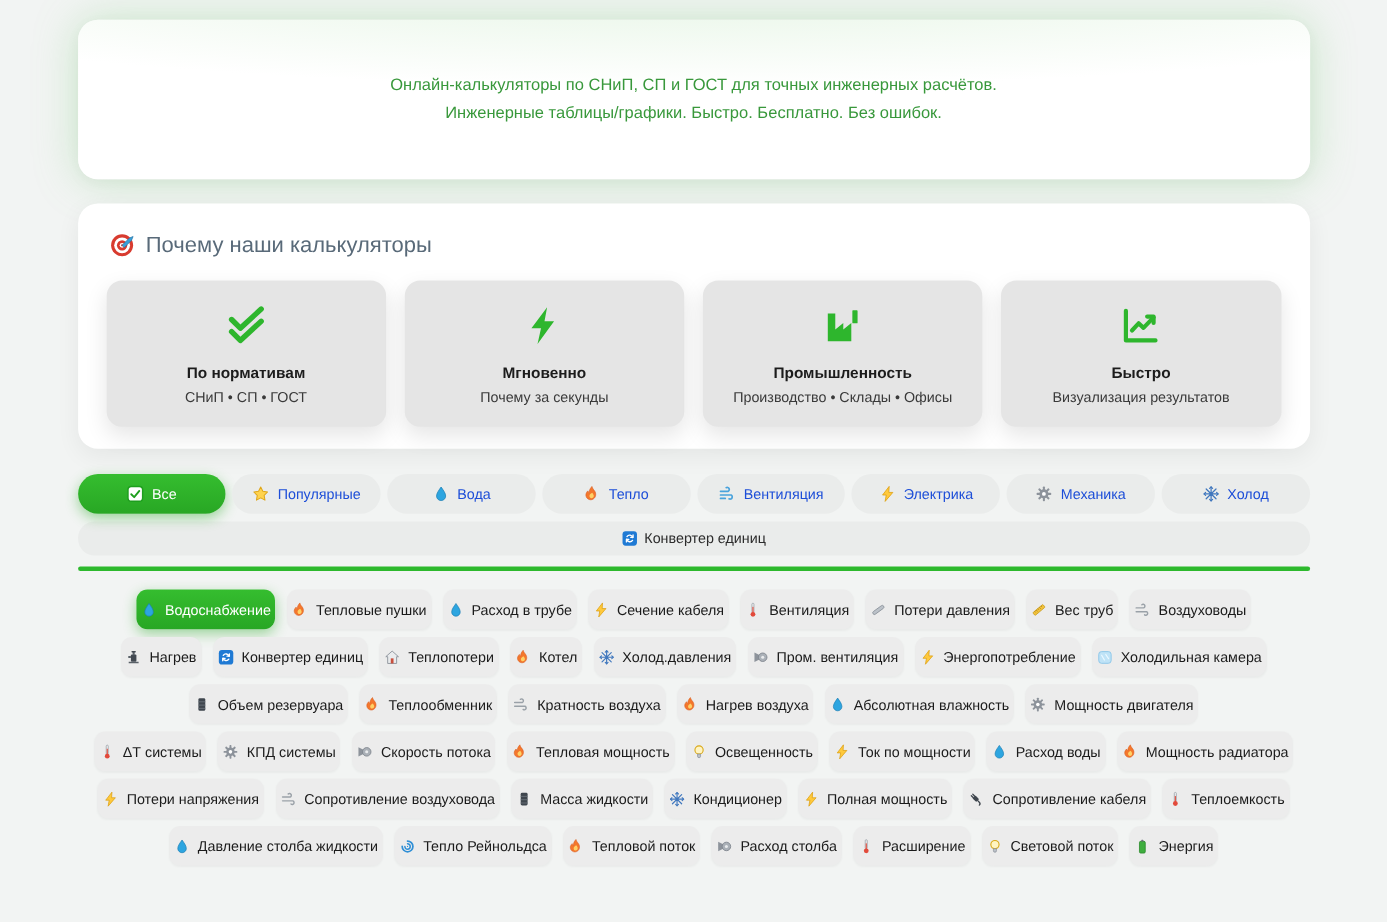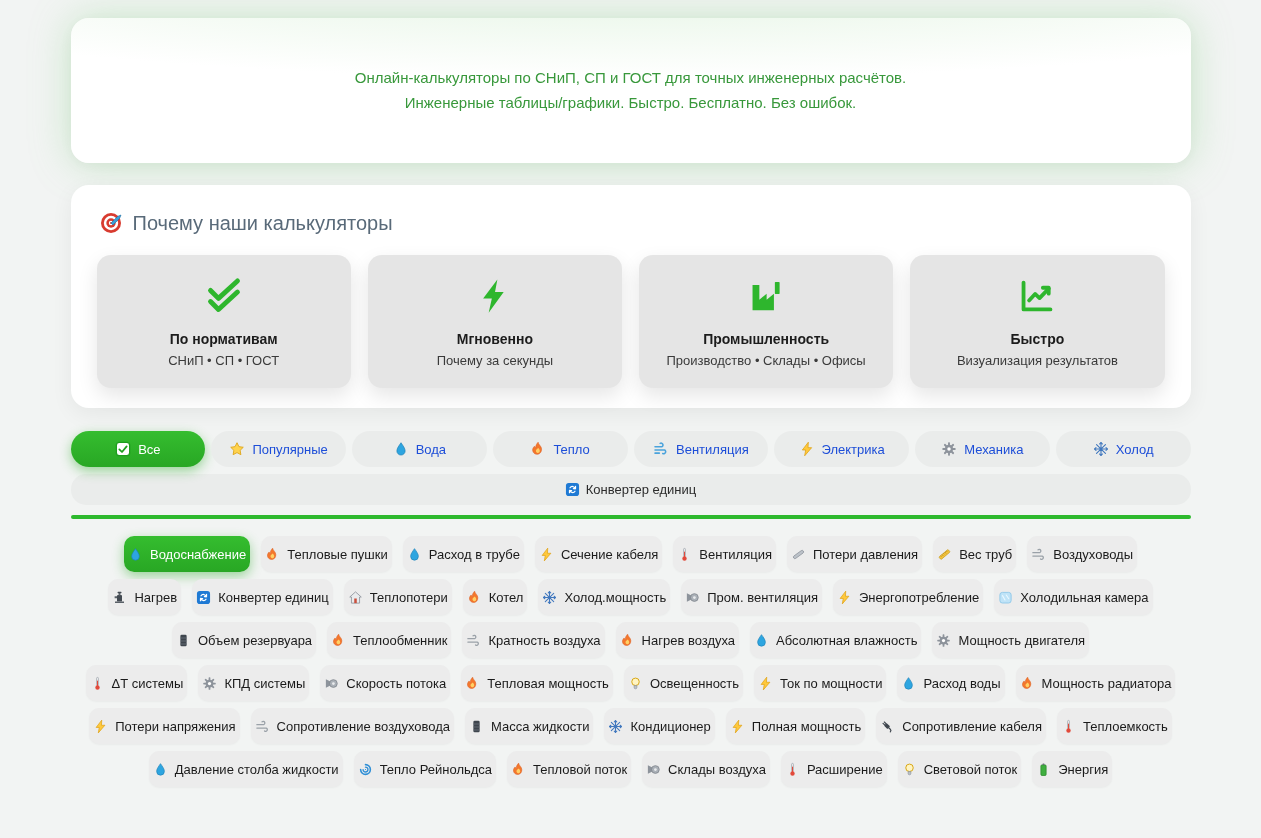--- a/index.html
+++ b/index.html
@@ -333,21 +333,21 @@
           </span>
           <span>Котел</span>
         </button>
         <button class="chip">
           <span class="icon icon-15">
             <svg viewBox="0 0 24 24" fill="none" stroke="#4178be" stroke-width="1.7" stroke-linecap="round">
               <path d="M12 2.5 v19 M2.5 12 h19 M5.3 5.3 l13.4 13.4 M18.7 5.3 L5.3 18.7"></path>
               <path d="M12 2.5 l-2 2 M12 2.5 l2 2 M12 21.5 l-2-2 M12 21.5 l2-2 M2.5 12 l2-2 M2.5 12 l2 2 M21.5 12 l-2-2 M21.5 12 l-2 2"></path>
             </svg>
           </span>
-          <span>Холод.мощность</span>
+          <span>Холод.давления</span>
         </button>
         <button class="chip">
           <span class="icon icon-15">
             <svg viewBox="0 0 24 24">
               <path d="M10.2 8.8 L3 5.2 v13.6 l7.2-3.6z" fill="#8d939b"></path>
               <circle cx="15" cy="12" r="6.2" fill="#aab0b7" stroke="#7c828a" stroke-width="1.2"></circle>
               <circle cx="15" cy="12" r="2.2" fill="#e9ebed"></circle>
             </svg>
           </span>
           <span>Пром. вентиляция</span>
@@ -607,21 +607,21 @@
           <span>Тепловой поток</span>
         </button>
         <button class="chip">
           <span class="icon icon-15">
             <svg viewBox="0 0 24 24">
               <path d="M10.2 8.8 L3 5.2 v13.6 l7.2-3.6z" fill="#8d939b"></path>
               <circle cx="15" cy="12" r="6.2" fill="#aab0b7" stroke="#7c828a" stroke-width="1.2"></circle>
               <circle cx="15" cy="12" r="2.2" fill="#e9ebed"></circle>
             </svg>
           </span>
-          <span>Склады воздуха</span>
+          <span>Расход столба</span>
         </button>
         <button class="chip">
           <span class="icon icon-15">
             <svg viewBox="0 0 24 24">
               <rect x="10.5" y="2.2" width="3" height="13.2" rx="1.5" fill="#eceef0" stroke="#9aa1a8" stroke-width="1.1"></rect>
               <circle cx="12" cy="18.3" r="3.5" fill="#e24a3b"></circle>
               <rect x="11.2" y="7.5" width="1.6" height="9.5" fill="#e24a3b"></rect>
             </svg>
           </span>
           <span>Расширение</span>

